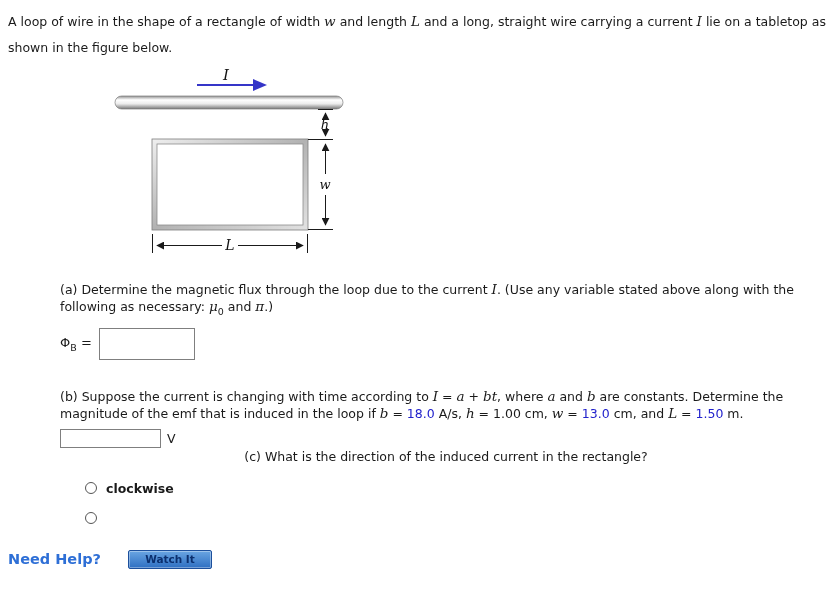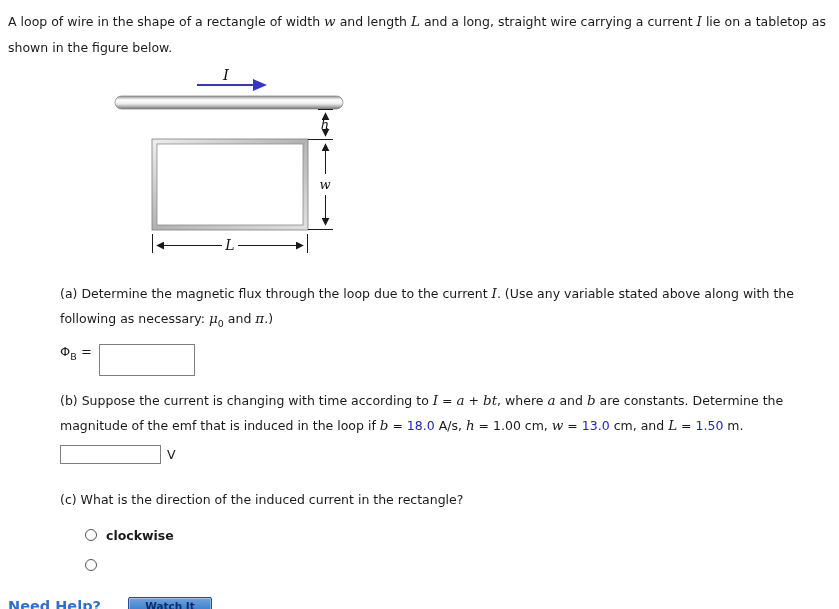--- a/index.html
+++ b/index.html
@@ -13,39 +13,39 @@
   .page { padding: 8px 10px 0 8px; }
   .intro { margin: 0; line-height: 26px; width: 818px; }
   .var { font-family: "DejaVu Serif", serif; font-style: italic; font-size: 13.5px; }
   sub { font-size: 9.5px; }
 
   .figure { position: relative; margin: 6px 0 0 92px; width: 400px; height: 196px; }
   .figure svg { position: absolute; left: 0; top: 0; }
   .fig-label { font-family: "DejaVu Serif", serif; font-style: italic; fill: #111; }
 
   .part { margin-left: 52px; }
-  .part p { margin: 0; line-height: 24px; width: 772px; }
+  .part p { margin: 0; line-height: 16px; width: 772px; }
   .part-a { margin-top: 18px; }
-  .answer-a { margin-top: 8px; display: flex; align-items: flex-start; }
+  .answer-a { margin-top: 8px; display: flex; align-items: center; }
   .phi-label { font-size: 13px; }
   .answer-a input {
     width: 96px; height: 32px; border: 1px solid #7f7f7f;
     margin-left: 7px; font-size: 13px; padding: 2px 4px;
     font-family: "DejaVu Sans", sans-serif;
   }
-  .part-b { margin-top: 12px; }
+  .part-b { margin-top: 28px; }
   .answer-b { margin-top: 7px; display: flex; align-items: center; }
   .answer-b input {
     width: 101px; height: 19px; border: 1px solid #7f7f7f;
     font-size: 12px; padding: 1px 3px;
     font-family: "DejaVu Sans", sans-serif;
   }
   .answer-b .unit { margin-left: 6px; }
 
-  .part-c { margin-top: 24px; }
+  .part-c { margin-top: 1px; text-align: center; }
   .option { display: flex; align-items: center; margin: 16px 0 0 25px; }
   .radio {
     width: 12px; height: 12px; border: 1px solid #555;
     border-radius: 50%; background: #fff; flex: 0 0 auto; cursor: pointer;
   }
   .opt-label { margin-left: 9px; font-weight: bold; }
 
   .help-row { display: flex; align-items: center; margin-top: 26px; }
   .need-help { color: #2e6fd6; font-weight: bold; font-size: 14.5px; }
   .watch-btn {

